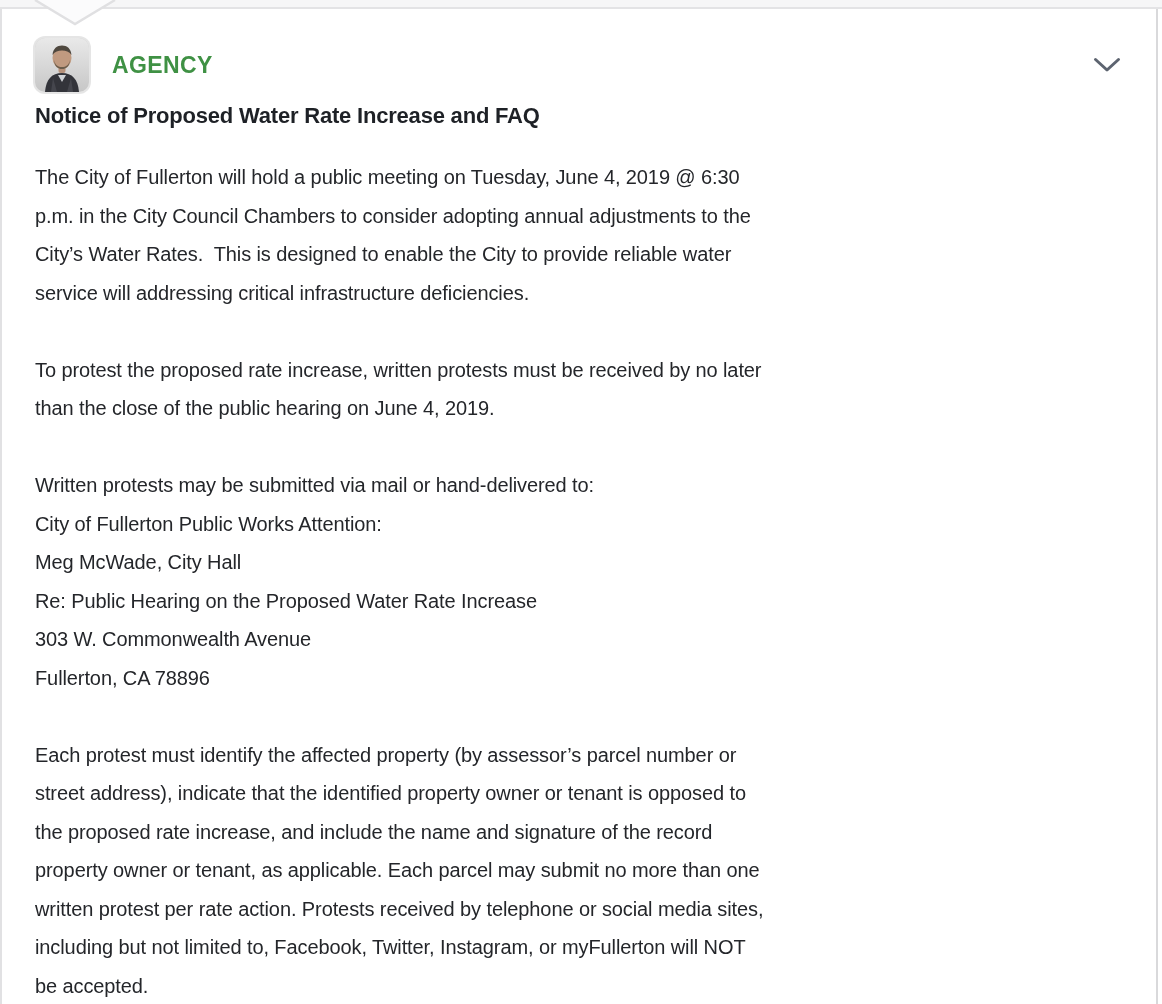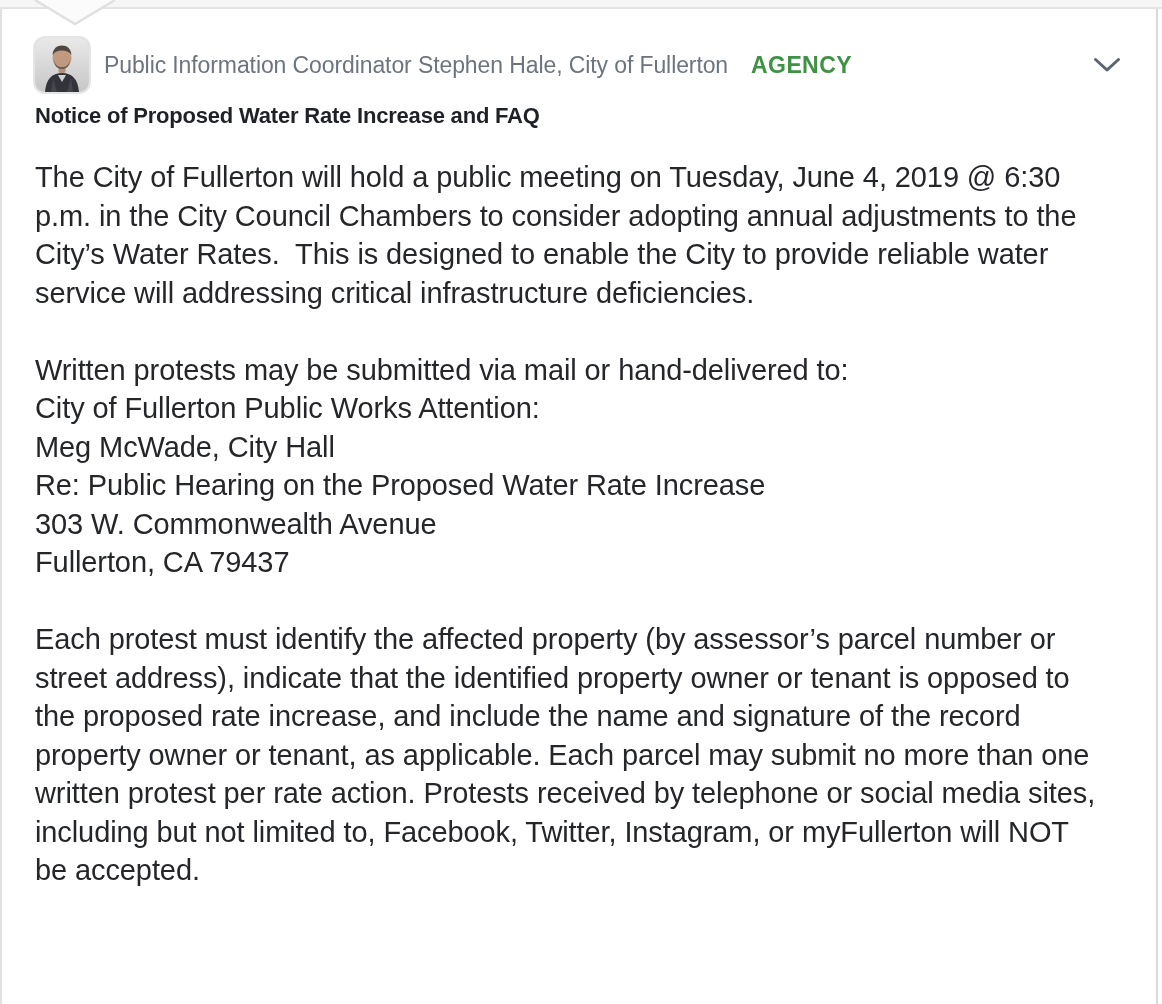--- a/index.html
+++ b/index.html
@@ -23,21 +23,21 @@
             white-space:nowrap; }
   .badge  { margin-left:23px; font-size:23px; font-weight:600; color:#3f9144;
             letter-spacing:0.4px; white-space:nowrap; }
   .chevron-btn { margin-left:auto; width:30px; height:22px; border:none; background:none;
                  cursor:pointer; display:flex; align-items:center; justify-content:center; }
 
   
   .title { position:absolute; top:103px; left:35px; right:40px;
            font-size:22px; font-weight:700; color:#1e2126; letter-spacing:-0.2px; }
   .body  { position:absolute; top:158px; left:35px; width:1120px;
-           font-size:29px; line-height:38.5px; color:#24262a; letter-spacing:-0.1px; }
+           font-size:20px; line-height:38.5px; color:#24262a; letter-spacing:-0.1px; }
   .body p { white-space:pre-wrap; margin:0 0 38.5px 0; }
   .body p:last-child { margin-bottom:0; }
 </style>
 </head>
 <body>
 
 <div class="stage">
 
   <div class="top-strip"></div>
   <div class="left-border"></div>
@@ -68,44 +68,45 @@
         <rect x="23.5" y="28" width="7" height="7" rx="2" fill="#b6917a"></rect>
 
         <ellipse cx="27" cy="20" rx="9.5" ry="11" fill="#c09a80"></ellipse>
 
         <path d="M17.5 17 C18 10.5 22 7.5 27 7.5 C32 7.5 36 10.5 36.5 17 C34 13.5 31 12.5 27 12.5 C23 12.5 20 13.5 17.5 17 Z" fill="#4f483f"></path>
 
         <path d="M19 22 C19.5 28.5 23 31 27 31 C31 31 34.5 28.5 35 22 C33.5 27.5 31 29 27 29 C23 29 20.5 27.5 19 22 Z" fill="#6b5d4c"></path>
       </svg>
     </div>
 
-    <span class="author">Public Information Coordinator Stephen Hale, City of Fullerton</span>
 
     <span class="badge">AGENCY</span>
 
     <button class="chevron-btn">
       <svg width="28" height="16" viewBox="0 0 28 16" xmlns="http://www.w3.org/2000/svg">
         <polyline points="2.5,2.5 14,13 25.5,2.5" fill="none" stroke="#5d6470" stroke-width="3" stroke-linecap="round" stroke-linejoin="round"></polyline>
       </svg>
     </button>
   </div>
 
   <h1 class="title">Notice of Proposed Water Rate Increase and FAQ</h1>
 
   <div class="body">
     <p>The City of Fullerton will hold a public meeting on Tuesday, June 4, 2019 @ 6:30
 p.m. in the City Council Chambers to consider adopting annual adjustments to the
 City’s Water Rates.  This is designed to enable the City to provide reliable water
 service will addressing critical infrastructure deficiencies.</p>
+    <p>To protest the proposed rate increase, written protests must be received by no later
+than the close of the public hearing on June 4, 2019.</p>
     <p>Written protests may be submitted via mail or hand-delivered to:
 City of Fullerton Public Works Attention:
 Meg McWade, City Hall
 Re: Public Hearing on the Proposed Water Rate Increase
 303 W. Commonwealth Avenue
-Fullerton, CA 79437</p>
+Fullerton, CA 78896</p>
     <p>Each protest must identify the affected property (by assessor’s parcel number or
 street address), indicate that the identified property owner or tenant is opposed to
 the proposed rate increase, and include the name and signature of the record
 property owner or tenant, as applicable. Each parcel may submit no more than one
 written protest per rate action. Protests received by telephone or social media sites,
 including but not limited to, Facebook, Twitter, Instagram, or myFullerton will NOT
 be accepted.</p>
   </div>
 
 </div>

